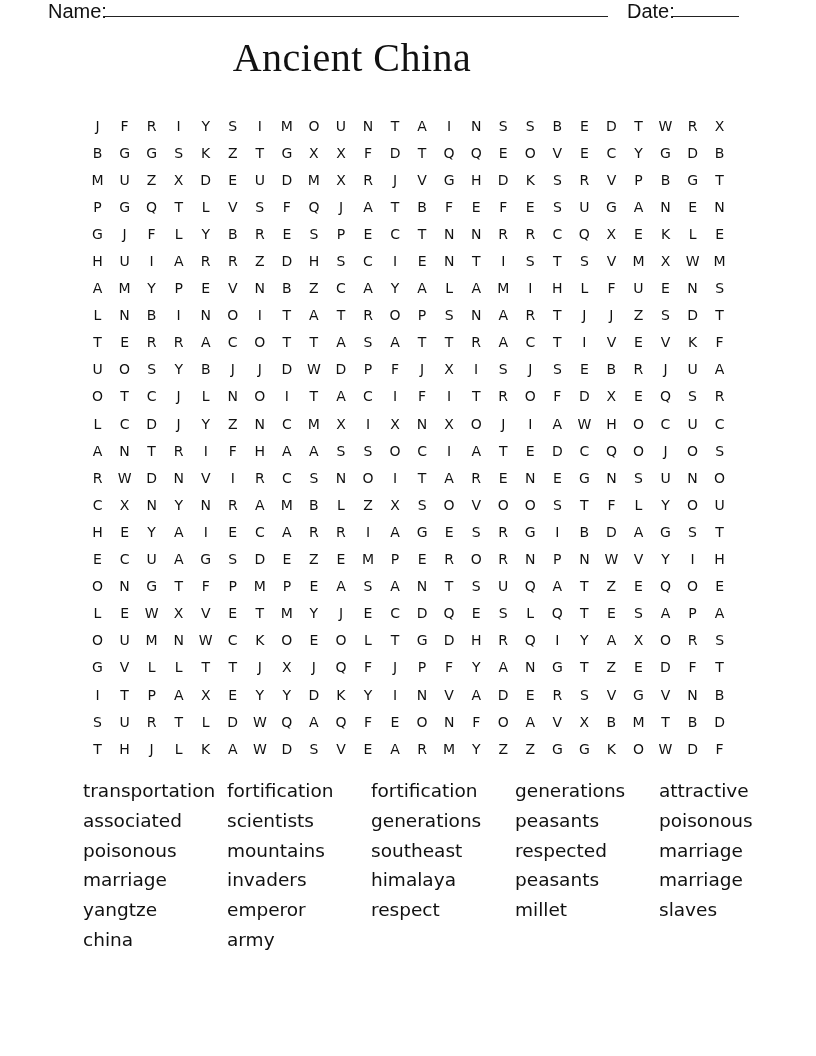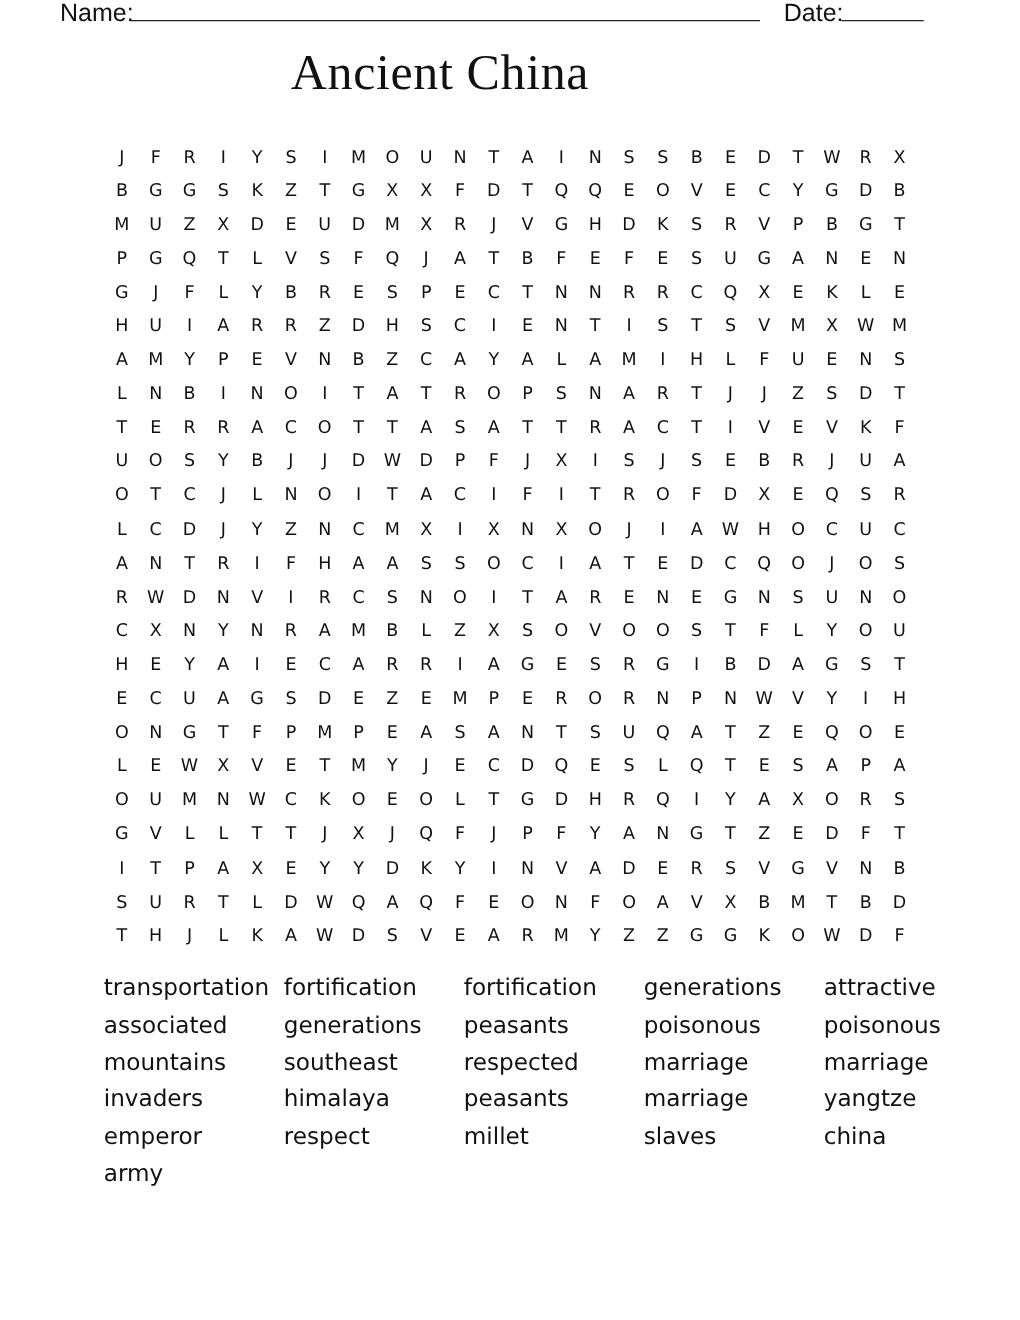--- a/index.html
+++ b/index.html
@@ -606,20 +606,21 @@
     <div class="cell">F</div>
   </div>
 
 <div class="words" id="words">
     <div class="word">transportation</div>
     <div class="word">fortification</div>
     <div class="word">fortification</div>
     <div class="word">generations</div>
     <div class="word">attractive</div>
     <div class="word">associated</div>
+    <div class="word">scientists</div>
     <div class="word">generations</div>
     <div class="word">peasants</div>
     <div class="word">poisonous</div>
     <div class="word">poisonous</div>
     <div class="word">mountains</div>
     <div class="word">southeast</div>
     <div class="word">respected</div>
     <div class="word">marriage</div>
     <div class="word">marriage</div>
     <div class="word">invaders</div>

